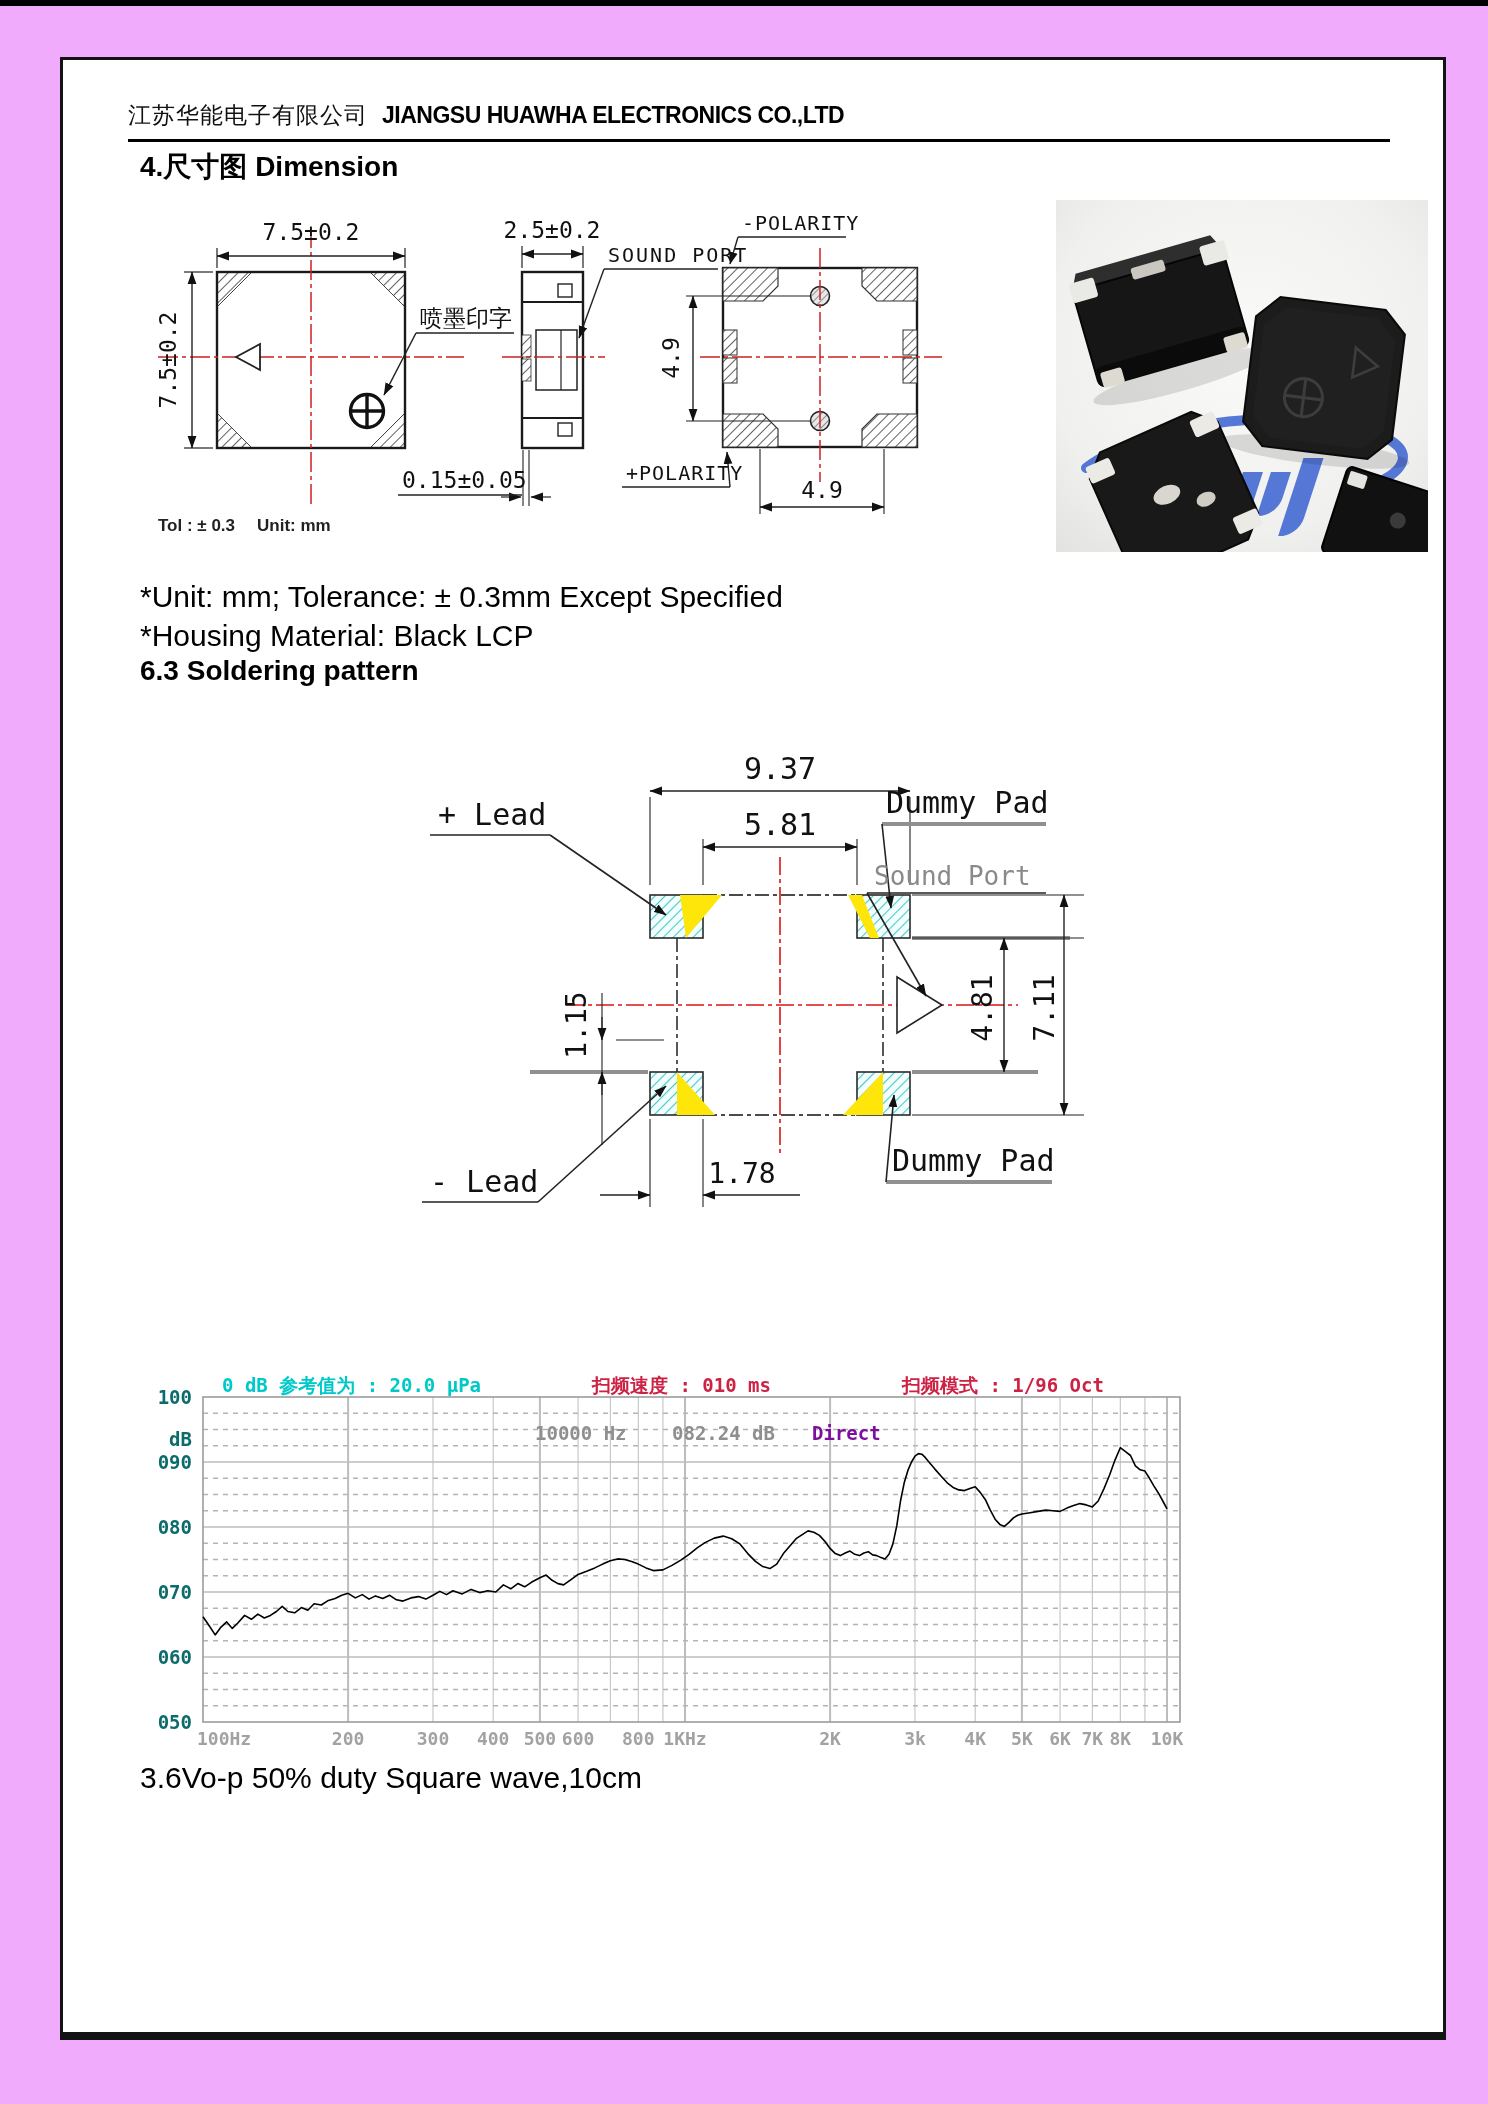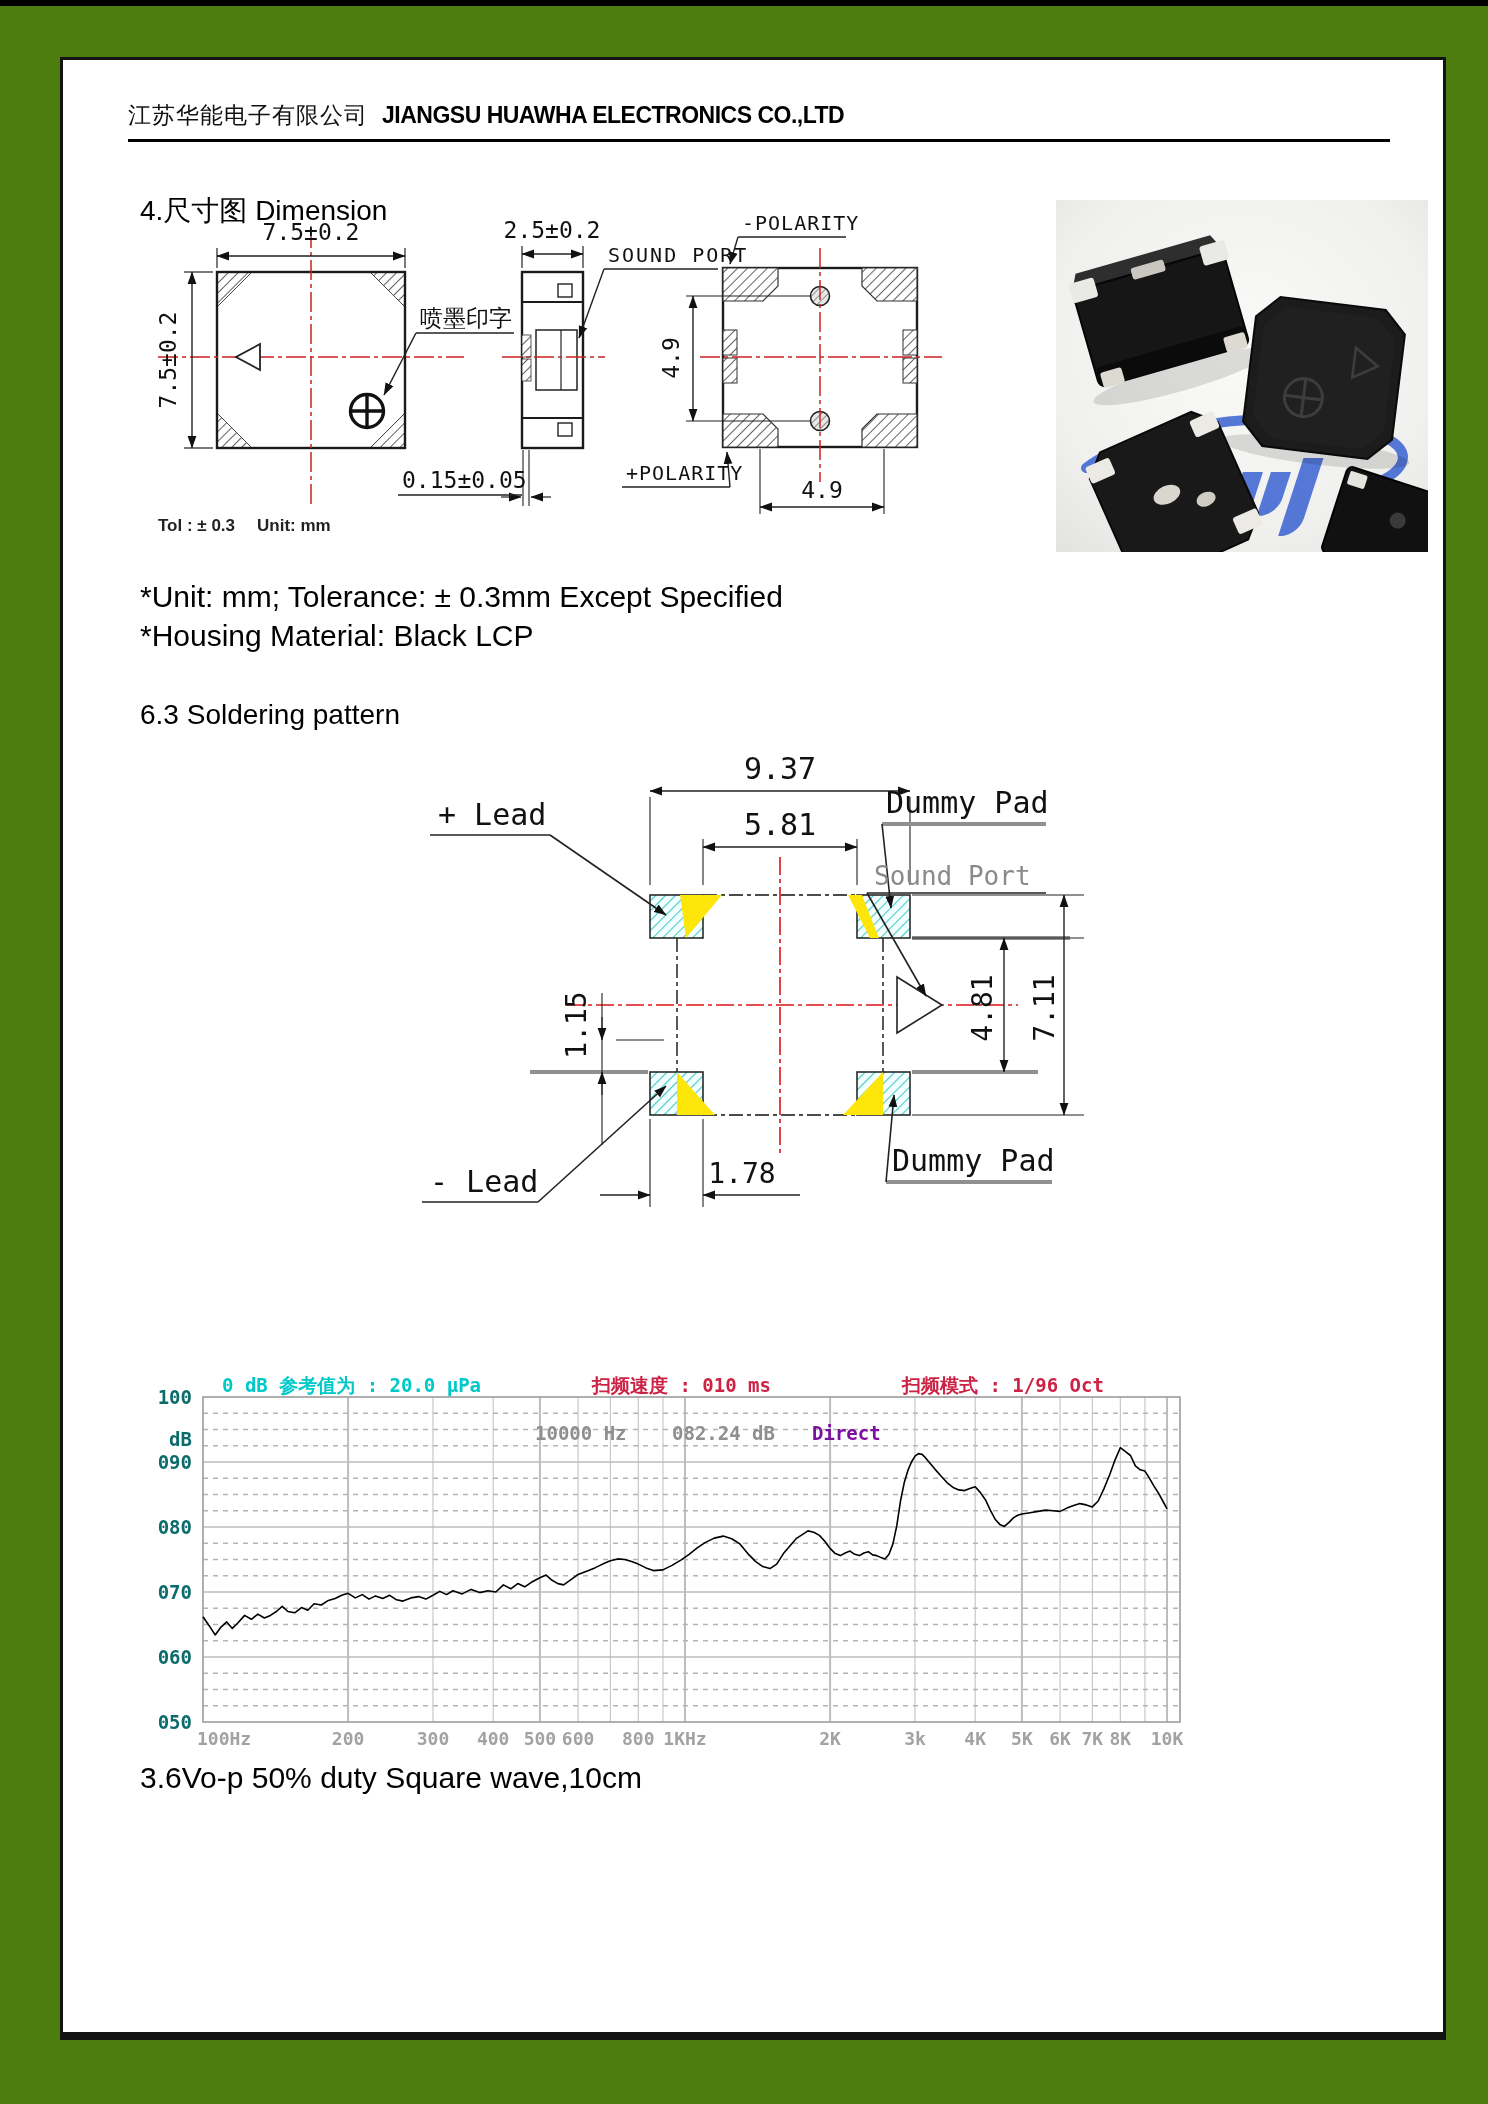--- a/index.html
+++ b/index.html
@@ -1,25 +1,25 @@
 <!DOCTYPE html>
 <html><head>
 <meta charset="utf-8">
 <style>
   html,body{margin:0;padding:0;background:#ffffff;}
-  .page{position:relative;width:1488px;height:2104px;background:#4d7c0f;overflow:hidden;
+  .page{position:relative;width:1488px;height:2104px;background:#f0abfc;overflow:hidden;
         font-family:"Liberation Sans",sans-serif;color:#000;}
   .topstrip{position:absolute;left:0;top:0;width:1488px;height:6px;background:#000;}
   .frame{position:absolute;left:60px;top:57px;width:1380px;height:1972px;
          border:3px solid #131313;border-bottom-width:8px;background:#fff;}
   .hdr{position:absolute;left:128px;top:100px;width:1270px;white-space:nowrap;}
   .hdr .cn{font-size:23px;color:#111;letter-spacing:1px;}
   .hdr .en{font-size:23px;font-weight:bold;letter-spacing:-0.5px;margin-left:14px;}
   .hdr-rule{position:absolute;left:128px;top:139px;width:1262px;height:3px;background:#000;}
-  .sec-title{position:absolute;font-size:28px;font-weight:normal;color:#000;white-space:nowrap;margin-top:44px;}
+  .sec-title{position:absolute;font-size:28px;font-weight:bold;color:#000;white-space:nowrap;}
   .note-line{position:absolute;font-size:30px;color:#000;white-space:nowrap;}
   .tolline{position:absolute;left:158px;top:516px;font-size:17px;font-weight:bold;color:#222;}
   .tolline .u{margin-left:22px;}
   svg text{font-family:"DejaVu Sans Mono",monospace;}
   .cad{fill:#111;}
   .cadcn{font-family:"DejaVu Sans",sans-serif;fill:#111;}
   .graytxt{fill:#8a8a8a;}
   .chx{font-weight:bold;font-size:19px;}
   .cyan{fill:#00c9c9;}
   .redx{fill:#cc2244;}

